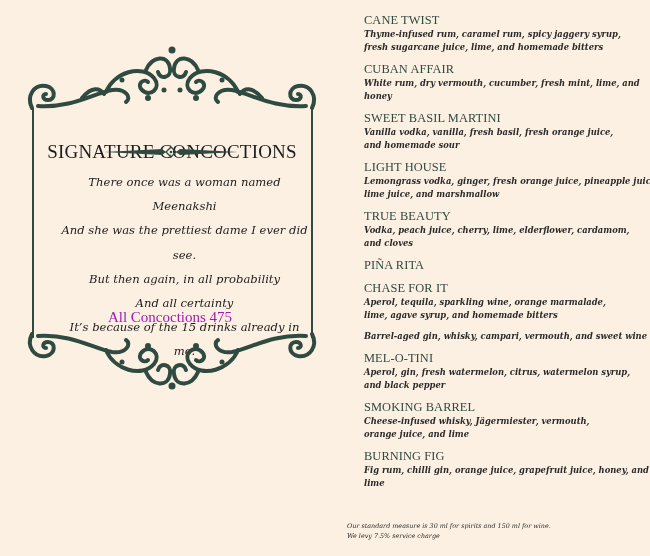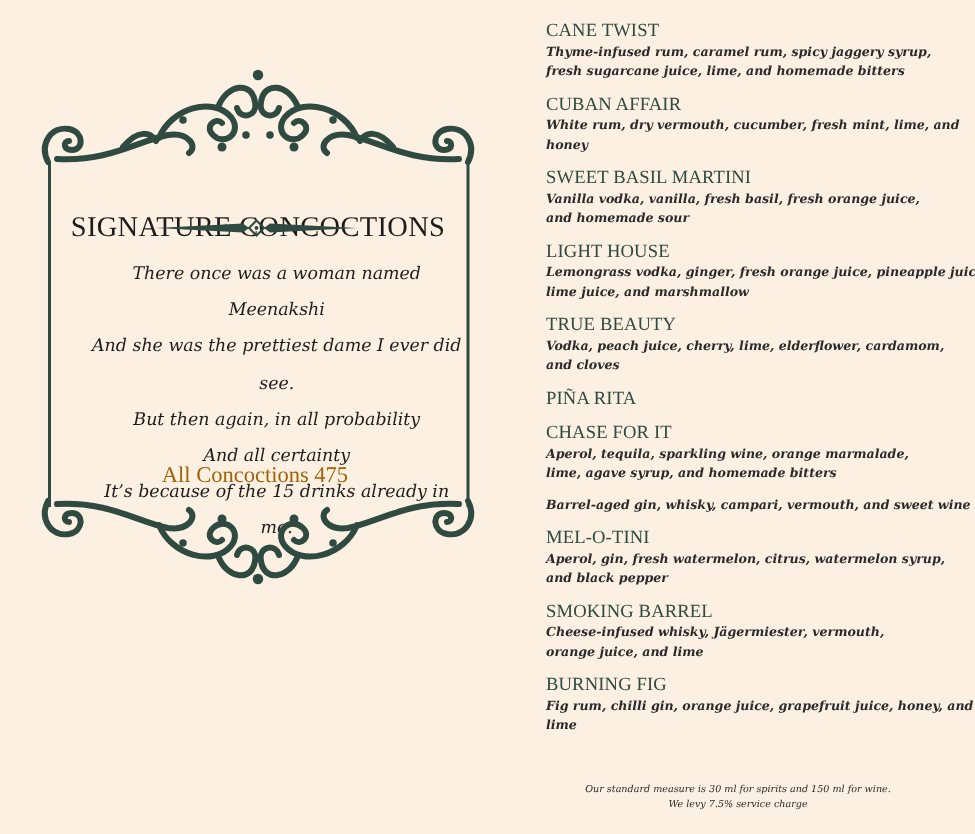--- a/index.html
+++ b/index.html
@@ -13,33 +13,33 @@
     position:absolute; left:34px; width:276px; top:119px; text-align:center;
     font-family:"Liberation Serif", serif; font-size:19px; letter-spacing:0.2px; color:#1c1c1c;margin-top:22px;
   }
   .divider { position:absolute; left:104px; top:145px; width:134px; height:14px; }
   .poem { position:absolute; left:34px; width:276px; top:170px; text-align:center; }
   .poem div {
     font-family:"DejaVu Serif", serif; font-style:italic; font-size:11.6px; line-height:24.2px; color:#1c1c1c;padding-left:25px;
   }
   .all {
     position:absolute; left:34px; width:272px; top:309px; text-align:center;
-    font-family:"Liberation Serif", serif; font-size:15px; color:#a16207;
+    font-family:"Liberation Serif", serif; font-size:15px; color:#a21caf;
   }
   .menu { position:absolute; left:364px; top:13px; width:300px; }
   .item { margin-bottom:8px; }
   .item .name {
     font-family:"Liberation Serif", serif; font-size:12.4px; color:#2f4a40; line-height:15px; letter-spacing:0.1px;
   }
   .item .desc {
     font-family:"DejaVu Serif", serif; font-style:italic; font-weight:bold; font-size:8.4px; line-height:13px; color:#2a2a2a;
     white-space:pre-line;
   }
   .note {
-    position:absolute; left:347px; width:290px; top:521px; text-align:center;
+    position:absolute; left:347px; width:290px; top:521px; 
     font-family:"DejaVu Serif", serif; font-style:italic; font-size:6.4px; line-height:10px; color:#2a2a2a;
   }
 </style>
 </head>
 <body>
 
 <svg class="ornament" style="top:42px;height:70px" viewBox="0 0 300 70">
   <g fill="none" stroke="#2f4a40" stroke-width="4" stroke-linecap="round">
     <path d="M10 66 C4 54 12 42 24 44 C34 46 34 58 26 58 C20 58 20 52 24 52"></path>
     <path d="M16 64 C50 66 70 52 90 48 C104 46 110 56 104 60"></path>

